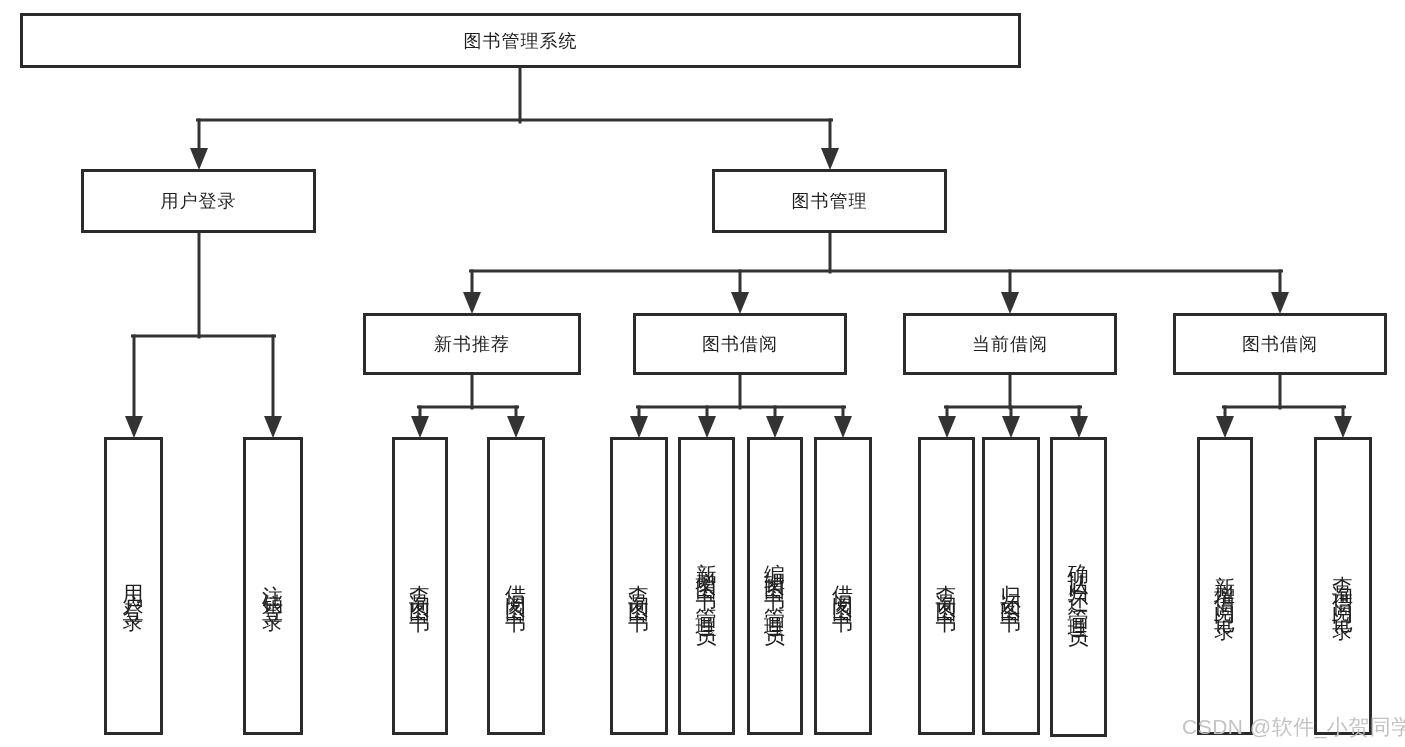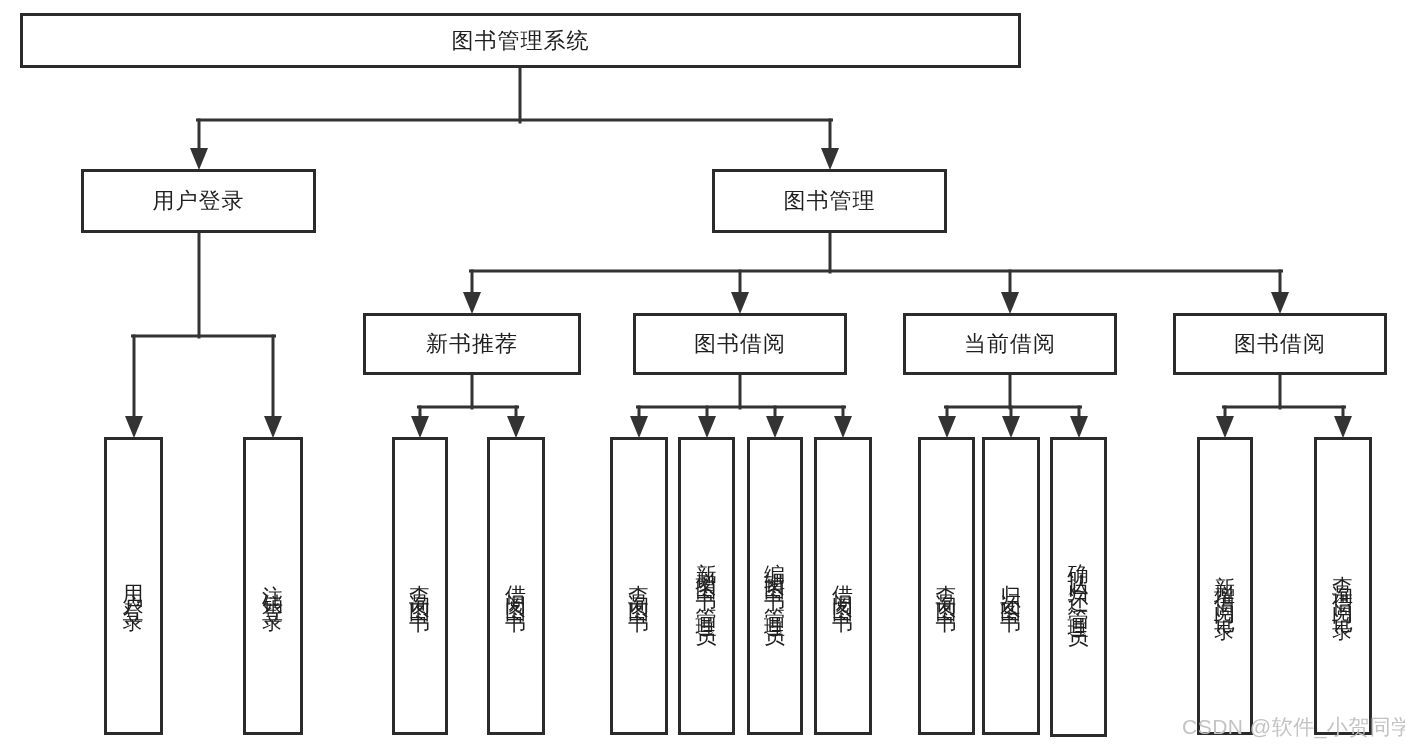--- a/index.html
+++ b/index.html
@@ -9,21 +9,21 @@
     font-family:"Liberation Sans", sans-serif; overflow:hidden;
   }
   svg.wires { position:absolute; left:0; top:0; z-index:1; }
   svg.wires line { stroke:#333333; stroke-width:3; stroke-linecap:square; }
   svg.wires polygon { fill:#333333; stroke:none; }
   .box {
     position:absolute; box-sizing:border-box; background:#ffffff;
     border:3px solid #2b2b2b; display:flex; align-items:center; justify-content:center;
     color:#1f1f1f; z-index:2;
   }
-  .box.h span { font-size:22px; letter-spacing:1px; white-space:nowrap; }
+  .box.h span { font-size:18px; letter-spacing:1px; white-space:nowrap; }
   .box.v { }
   .box.v .vt {
     writing-mode:vertical-rl; text-orientation:mixed;
     font-size:21px; letter-spacing:9px; line-height:1; white-space:nowrap;
   }
   .watermark {
     position:absolute; left:1182px; top:713px; z-index:3;
     font-size:21px; color:#c3c3c3; white-space:nowrap; letter-spacing:0.5px;
   }
 </style>

